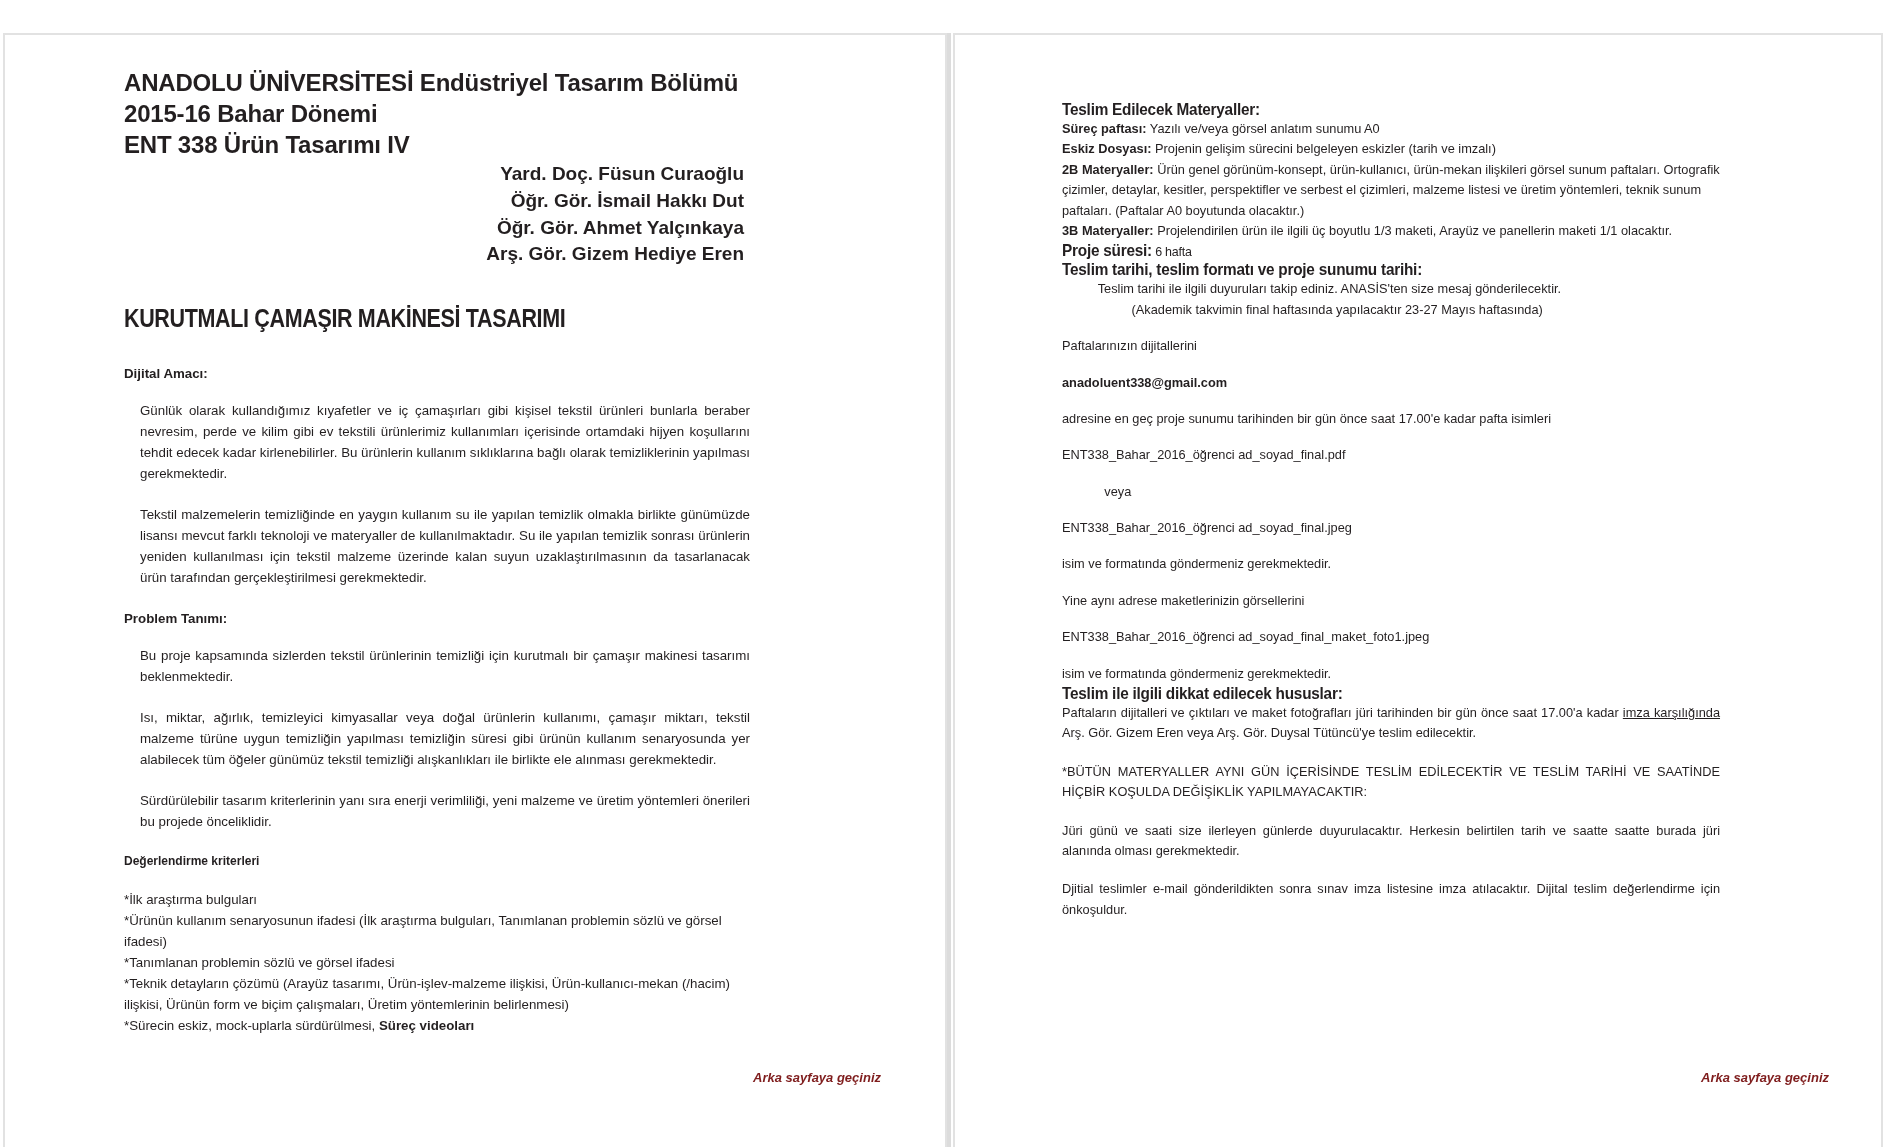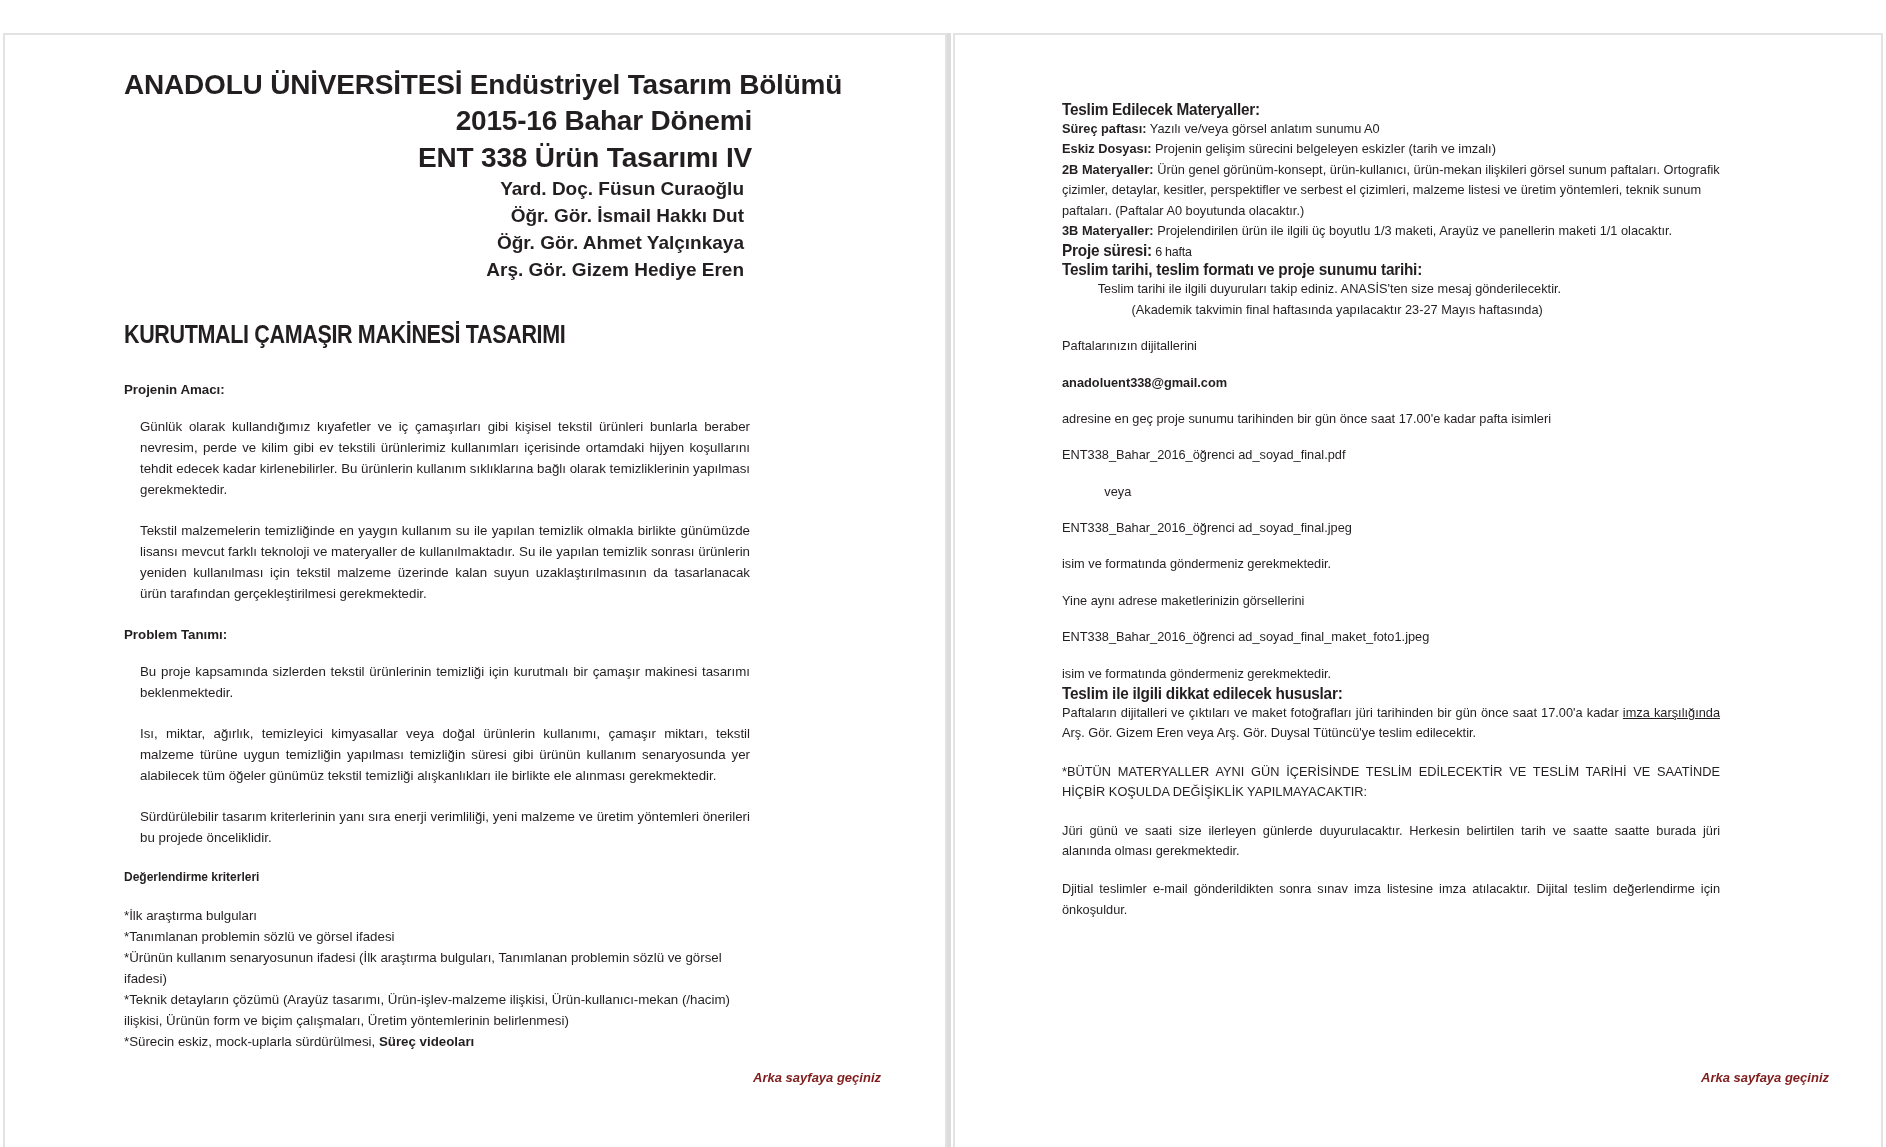--- a/index.html
+++ b/index.html
@@ -43,23 +43,23 @@
 
   
   .l-content {
     position: absolute;
     left: 119px;
     top: 32px;
     width: 642px;
   }
 
   .doc-title-block {
-    text-align: right;
-    font-weight: bold;
-    font-size: 28px;
+    text-align: left;
+    font-weight: bold;
+    font-size: 24px;
     line-height: 1.30;
     letter-spacing: -0.2px;
     font-stretch: semi-condensed;
     margin: 0 0 0 0;
     padding-right: 14px;
   }
   .doc-title-block div { white-space: nowrap; }
 
   .instructors {
     text-align: right;
@@ -194,38 +194,38 @@
           <div>Yard. Doç. Füsun Curaoğlu</div>
           <div>Öğr. Gör. İsmail Hakkı Dut</div>
           <div>Öğr. Gör. Ahmet Yalçınkaya</div>
           <div>Arş. Gör. Gizem Hediye Eren</div>
         </div>
 
         <div class="project-title">KURUTMALI ÇAMAŞIR MAKİNESİ TASARIMI</div>
 
         <div class="l-body">
 
-          <p class="sec-head">Projenin Amacı:</p>
+          <p class="sec-head">Dijital Amacı:</p>
           <p class="para">Günlük olarak kullandığımız kıyafetler ve iç çamaşırları gibi kişisel tekstil ürünleri bunlarla beraber nevresim, perde ve kilim gibi ev tekstili ürünlerimiz kullanımları içerisinde ortamdaki hijyen koşullarını tehdit edecek kadar kirlenebilirler. Bu ürünlerin kullanım sıklıklarına bağlı olarak temizliklerinin yapılması gerekmektedir.</p>
 
           <p class="para para-gap">Tekstil malzemelerin temizliğinde en yaygın kullanım su ile yapılan temizlik olmakla birlikte günümüzde lisansı mevcut farklı teknoloji ve materyaller de kullanılmaktadır. Su ile yapılan temizlik sonrası ürünlerin yeniden kullanılması için tekstil malzeme üzerinde kalan suyun uzaklaştırılmasının da tasarlanacak ürün tarafından gerçekleştirilmesi gerekmektedir.</p>
 
           <p class="sec-head para-gap">Problem Tanımı:</p>
           <p class="para">Bu proje kapsamında sizlerden tekstil ürünlerinin temizliği için kurutmalı bir çamaşır makinesi tasarımı beklenmektedir.</p>
 
           <p class="para para-gap">Isı, miktar, ağırlık, temizleyici kimyasallar veya doğal ürünlerin kullanımı, çamaşır miktarı, tekstil malzeme türüne uygun temizliğin yapılması temizliğin süresi gibi ürünün kullanım senaryosunda yer alabilecek tüm öğeler günümüz tekstil temizliği alışkanlıkları ile birlikte ele alınması gerekmektedir.</p>
 
           <p class="para para-gap">Sürdürülebilir tasarım kriterlerinin yanı sıra enerji verimliliği, yeni malzeme ve üretim yöntemleri önerileri bu projede önceliklidir.</p>
 
           <p class="crit-head">Değerlendirme kriterleri</p>
 
           <div class="crit-list">
             <p class="item">*İlk araştırma bulguları</p>
+            <p class="item">*Ürünün kullanım senaryosunun ifadesi (İlk araştırma bulguları, Tanımlanan problemin sözlü ve görsel ifadesi)</p>
             <p class="item">*Tanımlanan problemin sözlü ve görsel ifadesi</p>
-            <p class="item">*Ürünün kullanım senaryosunun ifadesi (İlk araştırma bulguları, Tanımlanan problemin sözlü ve görsel ifadesi)</p>
             <p class="item">*Teknik detayların çözümü (Arayüz tasarımı, Ürün-işlev-malzeme ilişkisi, Ürün-kullanıcı-mekan (/hacim) ilişkisi, Ürünün form ve biçim çalışmaları, Üretim yöntemlerinin belirlenmesi)</p>
             <p class="item"><span>*Sürecin eskiz, mock-uplarla sürdürülmesi, </span><span class="bold-in">Süreç videoları</span></p>
           </div>
 
         </div>
       </div>
 
       <div class="page-footer">Arka sayfaya geçiniz</div>
     </div>
   </div>

